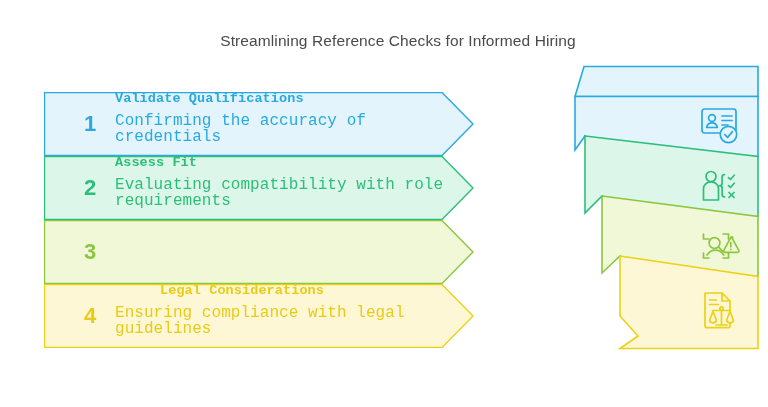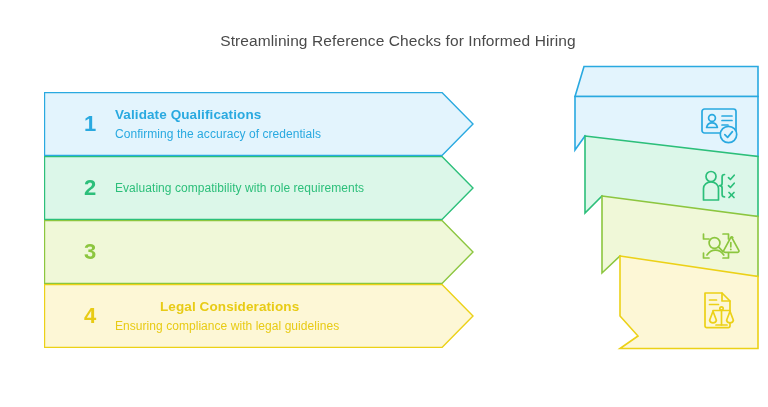--- a/index.html
+++ b/index.html
@@ -65,31 +65,31 @@
     font-weight: 700;
     line-height: 1;
   }
   .step-text {
     position: absolute;
     left: 71px;
     top: 0;
     height: 64px;
     display: flex;
     flex-direction: column;
-    justify-content: center;
     gap: 7px;
+    font-family: Liberation Mono, monospace;
   }
   .step-title {
     font-size: 13.5px;
     font-weight: 700;
     line-height: 1;
     letter-spacing: 0.1px;
   }
   .step-sub {
-    font-size: 12px;
+    font-size: 16px;
     font-weight: 400;
     line-height: 1;
     letter-spacing: 0.05px;
   }
   
   #funnel {
     position: absolute;
     left: 560px;
     top: 60px;
     width: 195px;
@@ -125,20 +125,21 @@
         <div class="step-sub" id="s1s" style="color: rgb(41, 169, 224);">Confirming the accuracy of credentials</div>
       </div>
     </div>
 
     <div class="step" style="top:64px;">
       <svg class="step-shape" viewBox="0 0 430 64">
         <polygon id="s2poly" points="0.5,0.5 398,0.5 429,32 398,63.5 0.5,63.5" stroke-width="1.4" fill="#dcf7e9" stroke="#2cbf7a"></polygon>
       </svg>
       <div class="step-num" id="s2num" style="color: rgb(44, 191, 122);">2</div>
       <div class="step-text">
+        <div class="step-title" id="s2t" style="color: rgb(44, 191, 122);">Assess Fit</div>
         <div class="step-sub" id="s2s" style="color: rgb(44, 191, 122);">Evaluating compatibility with role requirements</div>
       </div>
     </div>
 
     <div class="step" style="top:128px;">
       <svg class="step-shape" viewBox="0 0 430 64">
         <polygon id="s3poly" points="0.5,0.5 398,0.5 429,32 398,63.5 0.5,63.5" stroke-width="1.4" fill="#f0f8d8" stroke="#8cc63f"></polygon>
       </svg>
       <div class="step-num" id="s3num" style="color: rgb(140, 198, 63);">3</div>
     </div>

